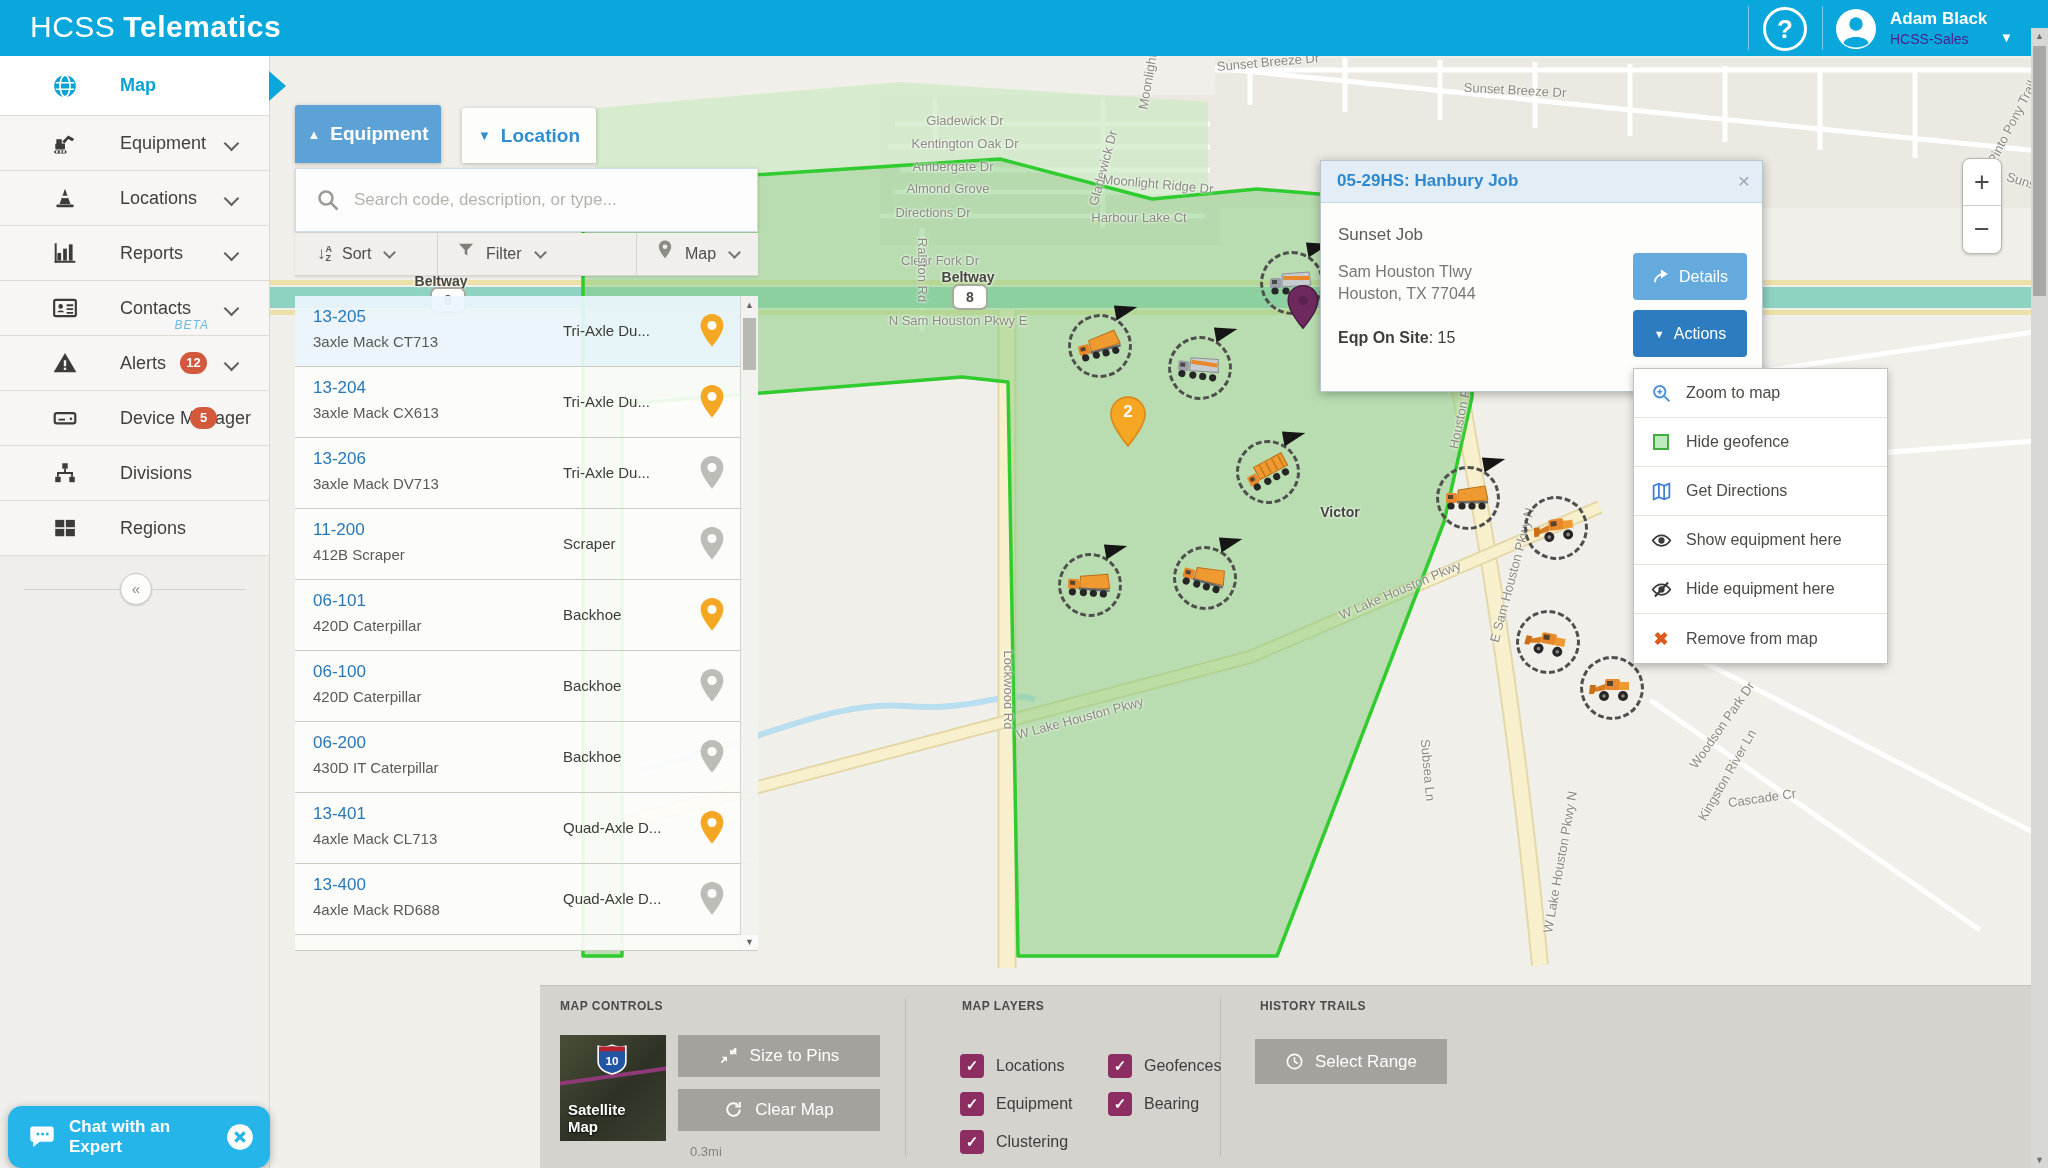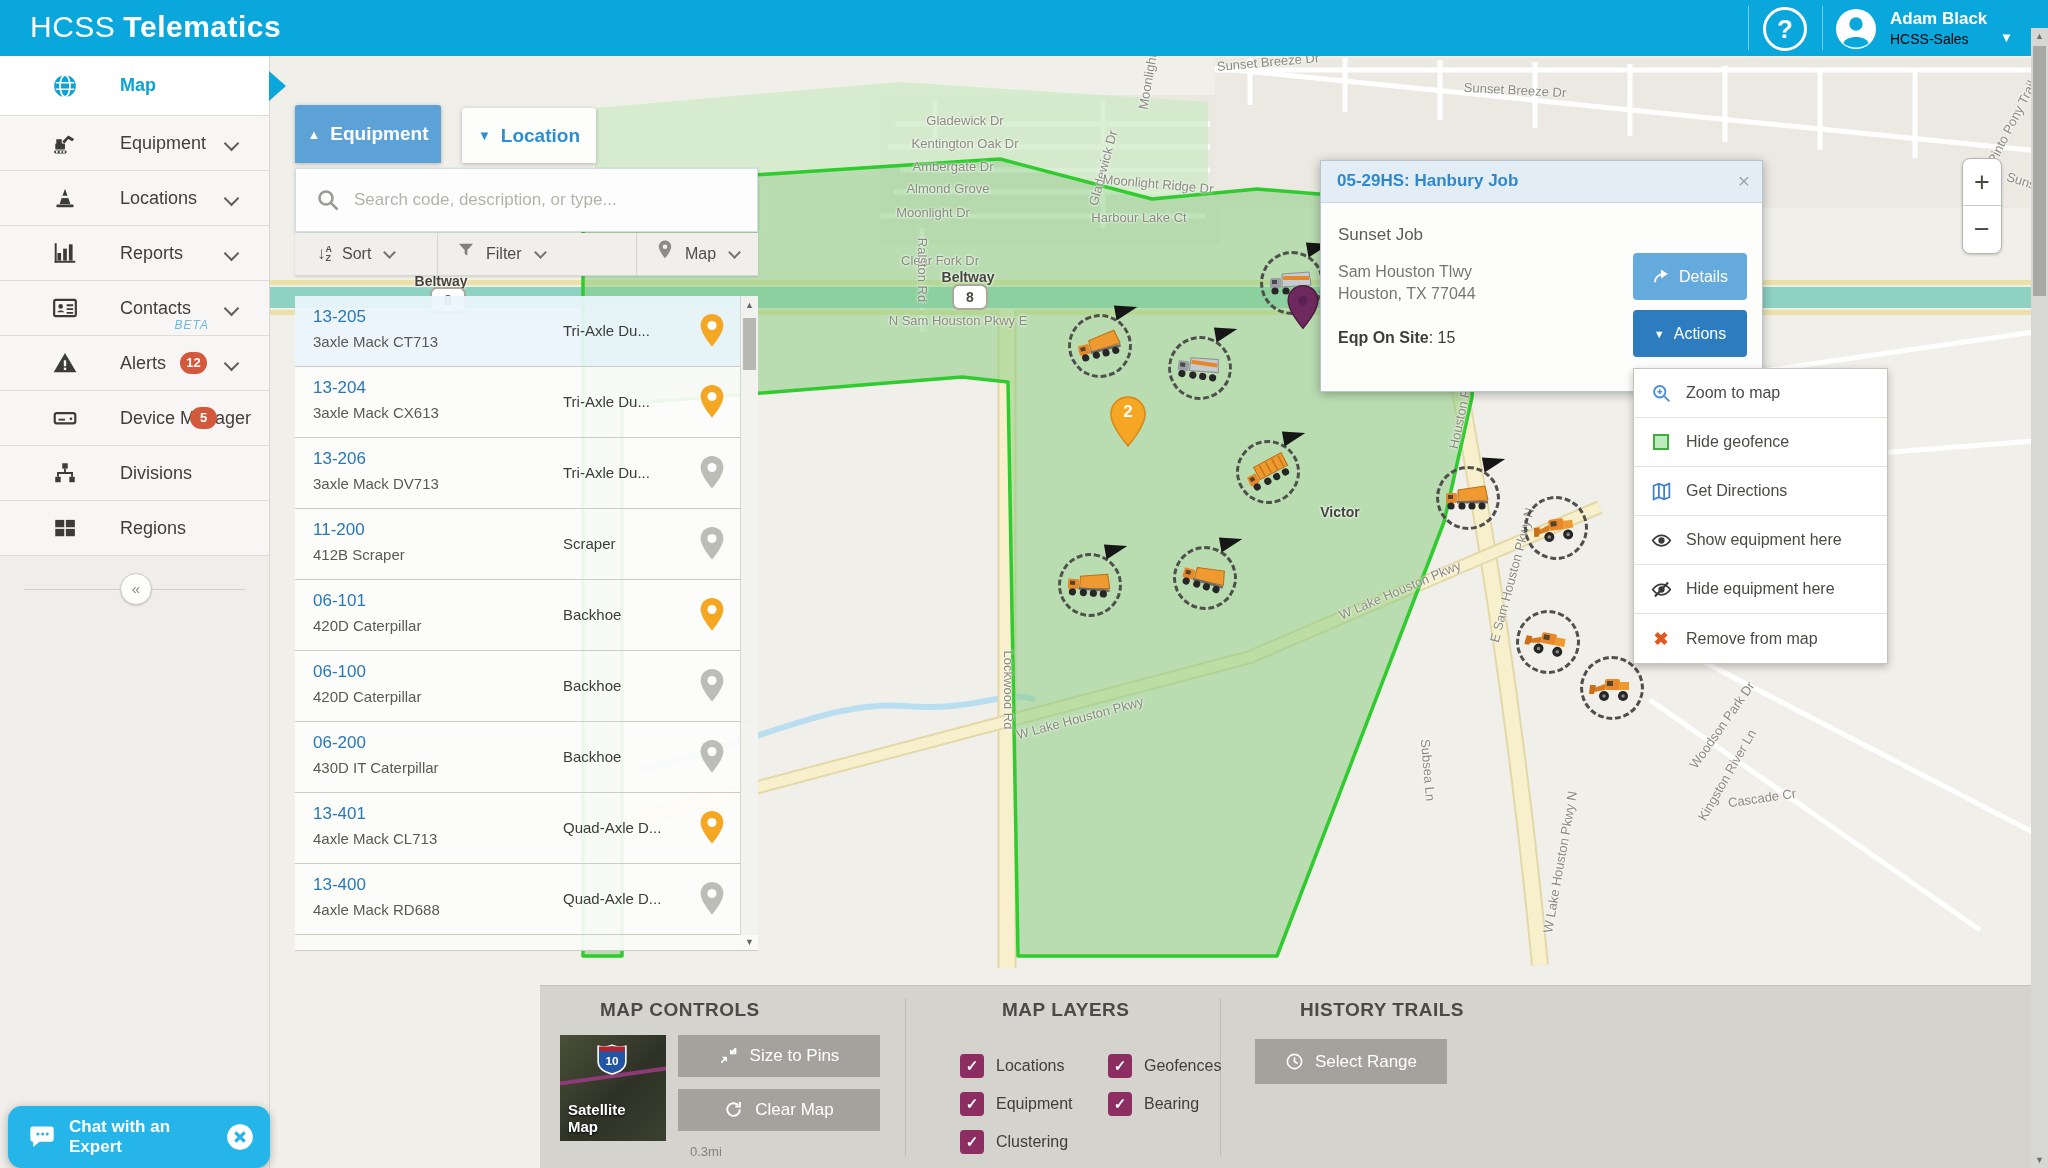--- a/index.html
+++ b/index.html
@@ -7,21 +7,21 @@
 
   
   #header { position:absolute; left:0; top:0; width:2048px; height:56px; background:#09a7dc; z-index:60; }
   #brand { position:absolute; left:30px; top:10px; font-size:30px; color:#fff; letter-spacing:.5px; }
   #brand .light { font-weight:normal; }
   #brand .bold { font-weight:bold; margin-left:8px; }
   .hdr-divider { position:absolute; top:6px; width:1px; height:44px; background:rgba(255,255,255,.45); }
   #help-btn { position:absolute; left:1763px; top:7px; width:44px; height:44px; border:3px solid #fff; border-radius:50%; color:#fff; font-size:26px; font-weight:bold; text-align:center; line-height:39px; cursor:pointer; }
   #avatar { position:absolute; left:1836px; top:9px; width:40px; height:40px; }
   #user-name { position:absolute; left:1890px; top:9px; font-size:17px; font-weight:bold; color:#fff; }
-  #user-org  { position:absolute; left:1890px; top:31px; font-size:14px; color:#000000; }
+  #user-org  { position:absolute; left:1890px; top:31px; font-size:14px; color:#4c1d95; }
   #user-caret { position:absolute; left:2000px; top:30px; color:#fff; font-size:13px; }
 
   
   #sidebar { position:absolute; left:0; top:56px; width:270px; height:1112px; background:#efeeea; z-index:50; border-right:1px solid #d8d7d2; }
   .side-item { position:relative; height:55px; background:#f7f6f4; border-bottom:1px solid #dddcd7; display:flex; align-items:center; padding-left:52px; cursor:pointer; }
   .side-item .sicon { width:30px; height:26px; color:#3b3b38; flex:0 0 30px; }
   .side-item .sicon svg { width:26px; height:26px; }
   .side-item .slabel { margin-left:38px; font-size:18px; color:#3f3f3c; }
   .side-item.active { height:60px; background:#ffffff; }
   .side-item.active .slabel { color:#0ba2d5; font-weight:bold; }
@@ -106,21 +106,21 @@
   .actrow { position:relative; height:49px; border-bottom:1px solid #e4e4df; display:flex; align-items:center; padding-left:16px; gap:14px; font-size:16px; color:#4a4a46; cursor:pointer; background:#fff; }
   .actrow:last-child { border-bottom:none; }
   .actrow .aicon { width:22px; height:22px; display:flex; align-items:center; justify-content:center; }
   .actrow .aicon svg { width:21px; height:21px; }
   .geo-sq { width:16px; height:16px; background:#bdeabd; border:2px solid #3fae3f; }
   .rem-x { color:#dd5a21; font-weight:bold; font-size:18px; }
 
   
   #footer { position:absolute; left:270px; right:0; top:929px; height:183px; background:rgba(212,210,204,.97); border-top:1px solid #c2c0ba; z-index:40; }
   .fdiv { position:absolute; top:12px; bottom:12px; width:1px; background:#bdbbb4; }
-  .ftitle { position:absolute; top:13px; font-size:19px; font-weight:bold; color:#4a4a46; letter-spacing:.5px;margin-left:40px; }
+  .ftitle { position:absolute; top:13px; font-size:12px; font-weight:bold; color:#4a4a46; letter-spacing:.5px; }
   #sat-thumb { position:absolute; left:20px; top:49px; width:106px; height:106px; background:linear-gradient(135deg,#4a4f38,#2e3226 55%,#3c4030); cursor:pointer; overflow:hidden; }
   #sat-thumb .iline { position:absolute; left:-10px; top:38px; width:140px; height:4px; background:#8e3a78; transform:rotate(-8deg); }
   #sat-thumb svg { position:absolute; left:36px; top:8px; width:32px; height:32px; }
   #sat-label { position:absolute; left:8px; bottom:6px; color:#fff; font-weight:bold; font-size:15px; line-height:17px; text-shadow:0 1px 2px #000; width:70px; }
   .graybtn { position:absolute; left:138px; width:202px; height:42px; background:#a3a29d; color:#fff; font-size:17px; display:flex; align-items:center; justify-content:center; gap:11px; cursor:pointer; }
   .graybtn svg { width:19px; height:19px; }
   #scaletxt { position:absolute; left:150px; top:158px; font-size:13px; color:#83827c; }
   .cbitem { position:absolute; display:flex; align-items:center; gap:12px; cursor:pointer; }
   .cbbox { width:24px; height:24px; background:#8d2e62; border-radius:4px; color:#fff; font-size:15px; font-weight:bold; text-align:center; line-height:24px; }
   .cblabel { font-size:16px; color:#3e3e3a; }
@@ -183,21 +183,21 @@
 
     <polygon points="595,108 900,82 1208,102 1208,192 1152,199 1000,160 595,188" fill="#cde9c6" opacity="0.75"></polygon>
     <polygon points="583,186 1000,159 1152,199 1257,189 1478,207 1472,397 1444,522 1277,956 1018,956 1008,382 962,377 622,404 622,956 583,956" fill="rgba(138,206,131,0.55)" stroke="#2fcb2f" stroke-width="3.5" stroke-linejoin="round"></polygon>
   </svg>
 
   <div id="labels-layer">
       <span class="mlbl" style="left: 695px; top: 64px;">Gladewick Dr</span>
       <span class="mlbl" style="left: 695px; top: 87px;">Kentington Oak Dr</span>
       <span class="mlbl" style="left: 683px; top: 110px;">Ambergate Dr</span>
       <span class="mlbl" style="left: 678px; top: 132px;">Almond Grove</span>
-      <span class="mlbl" style="left: 663px; top: 156px;">Moonlight Dr</span>
+      <span class="mlbl" style="left: 663px; top: 156px;">Directions Dr</span>
       <span class="mlbl" style="left: 833px; top: 112px; transform: translate(-50%, -50%) rotate(-75deg);">Gladewick Dr</span>
       <span class="mlbl" style="left: 888px; top: 128px; transform: translate(-50%, -50%) rotate(5deg);">Moonlight Ridge Dr</span>
       <span class="mlbl" style="left: 869px; top: 161px;">Harbour Lake Ct</span>
       <span class="mlbl" style="left: 880px; top: 12px; transform: translate(-50%, -50%) rotate(-80deg);">Moonlight Mist</span>
       <span class="mlbl" style="left: 998px; top: 6px; transform: translate(-50%, -50%) rotate(-5deg);">Sunset Breeze Dr</span>
       <span class="mlbl" style="left: 1245px; top: 34px; transform: translate(-50%, -50%) rotate(3deg);">Sunset Breeze Dr</span>
       <span class="mlbl" style="left: 1742px; top: 66px; transform: translate(-50%, -50%) rotate(-63deg);">Pinto Pony Trail</span>
       <span class="mlbl" style="left: 1786px; top: 136px; transform: translate(-50%, -50%) rotate(18deg);">Sunset Breeze Dr</span>
       <span class="mlbl" style="left: 670px; top: 204px;">Clear Fork Dr</span>
       <span class="mlbl b" style="left: 698px; top: 221px;">Beltway</span>

